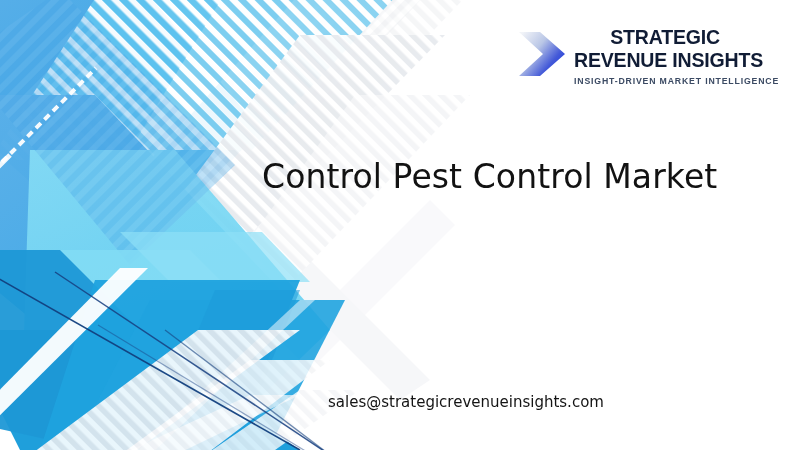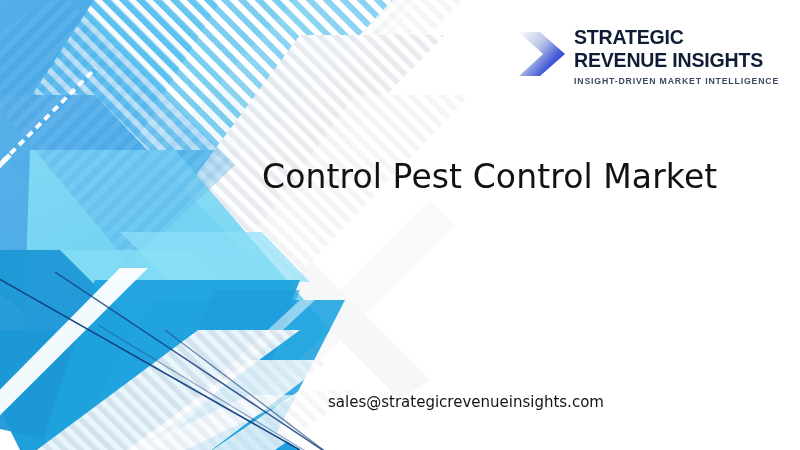--- a/index.html
+++ b/index.html
@@ -29,20 +29,21 @@
     pointer-events: none;
   }
 
   
   #logo-block {
     position: absolute;
     left: 518px;
     top: 26px;
     width: 252px;
     height: 60px;
+    text-align: center;
   }
   #logo-mark {
     position: absolute;
     left: 0px;
     top: 4px;
     width: 50px;
     height: 48px;
   }
   #logo-text-wrap {
     position: absolute;

